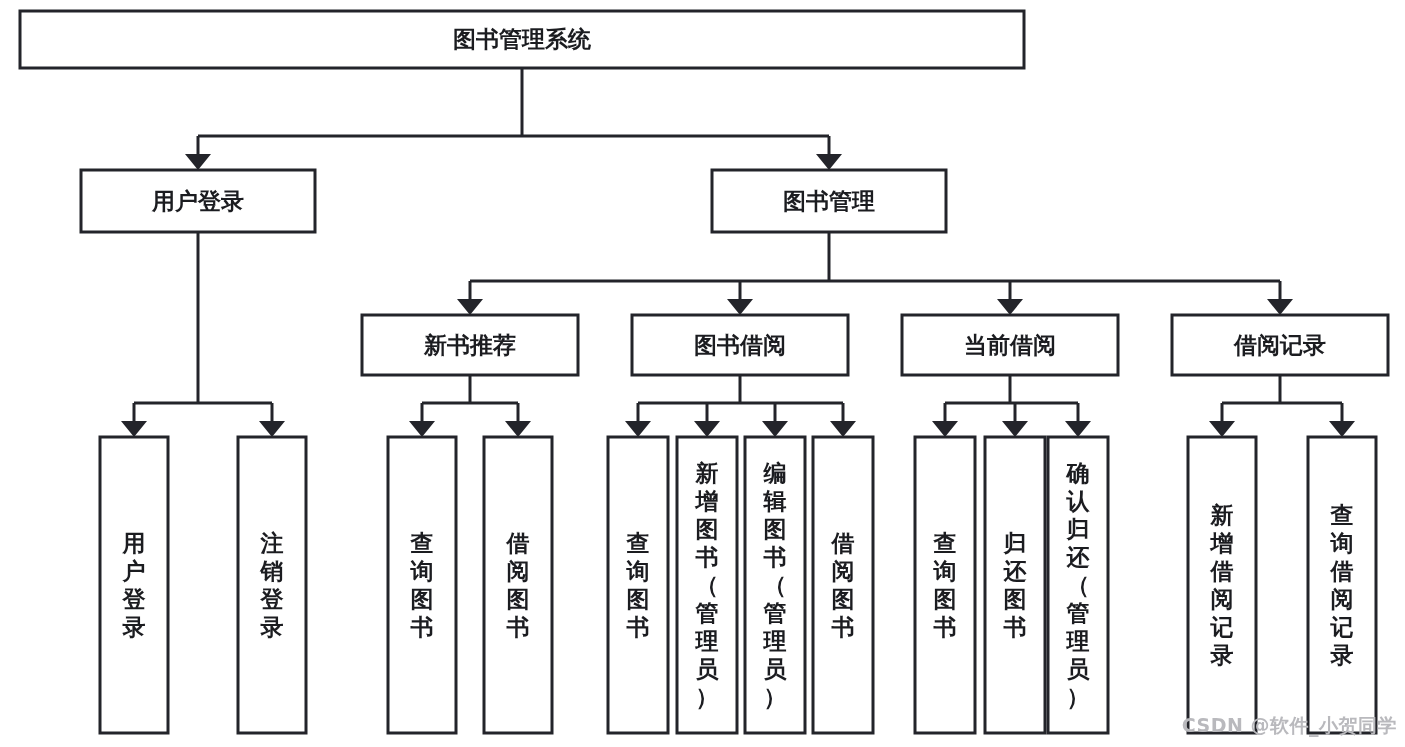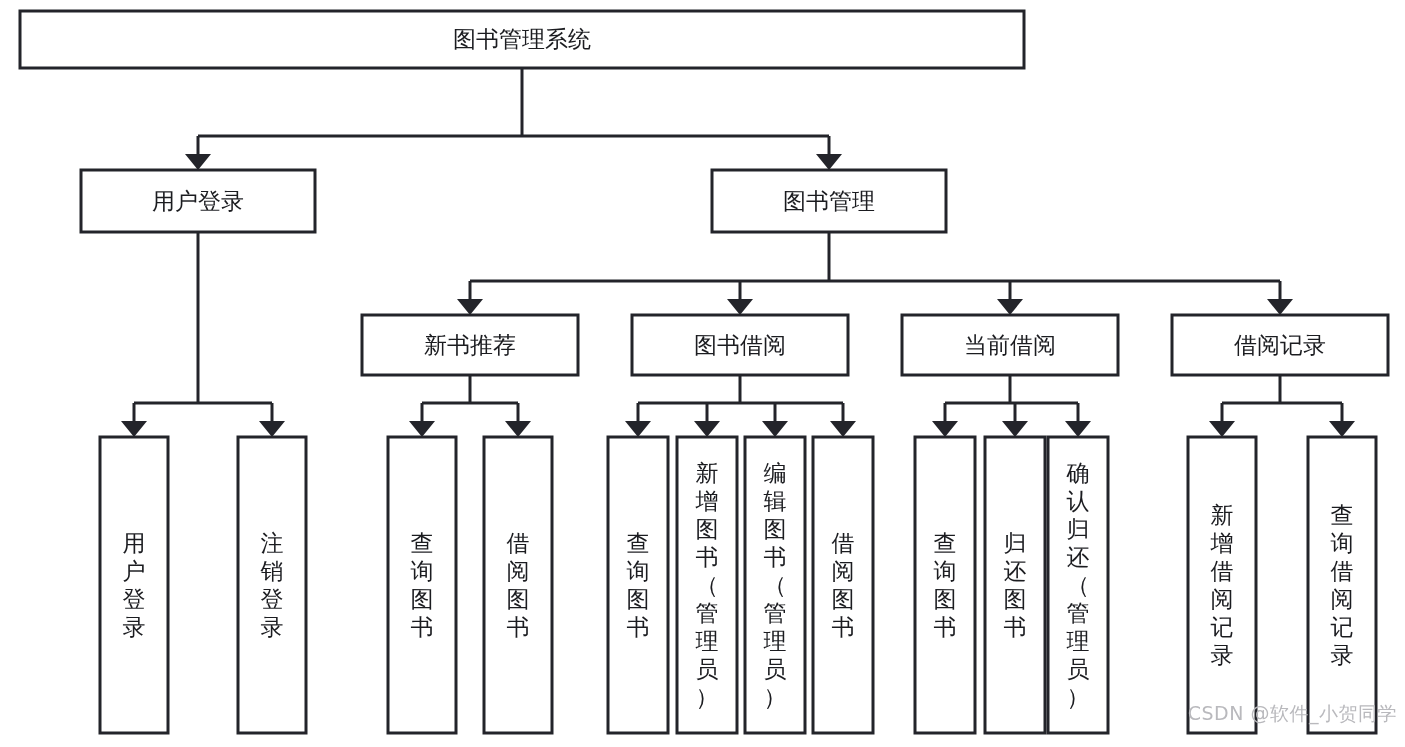--- a/index.html
+++ b/index.html
@@ -11,20 +11,21 @@
     width: 1405px;
     height: 747px;
     font-family: "DejaVu Sans", "Liberation Sans", sans-serif;
     overflow: hidden;
     position: relative;
   }
   #diagram-root {
     position: relative;
     width: 1405px;
     height: 747px;
+    font-weight: bold;
   }
   svg.flow {
     position: absolute;
     top: 0;
     left: 0;
     width: 1405px;
     height: 747px;
     display: block;
   }
   .node-rect {
@@ -51,21 +52,21 @@
   }
   .node-label-vertical {
     fill: #1b1c20;
     font-family: "DejaVu Sans", "Liberation Sans", sans-serif;
     font-size: 23px;
     text-anchor: middle;
   }
   .watermark {
     position: absolute;
     right: 8px;
-    bottom: 20px;
+    bottom: 8px;
     font-family: "DejaVu Sans", "Liberation Sans", sans-serif;
     font-size: 19px;
     color: #b9b9bd;
     letter-spacing: 0.5px;
     white-space: nowrap;
     user-select: none;
   }
 </style>
 </head>
 <body>

